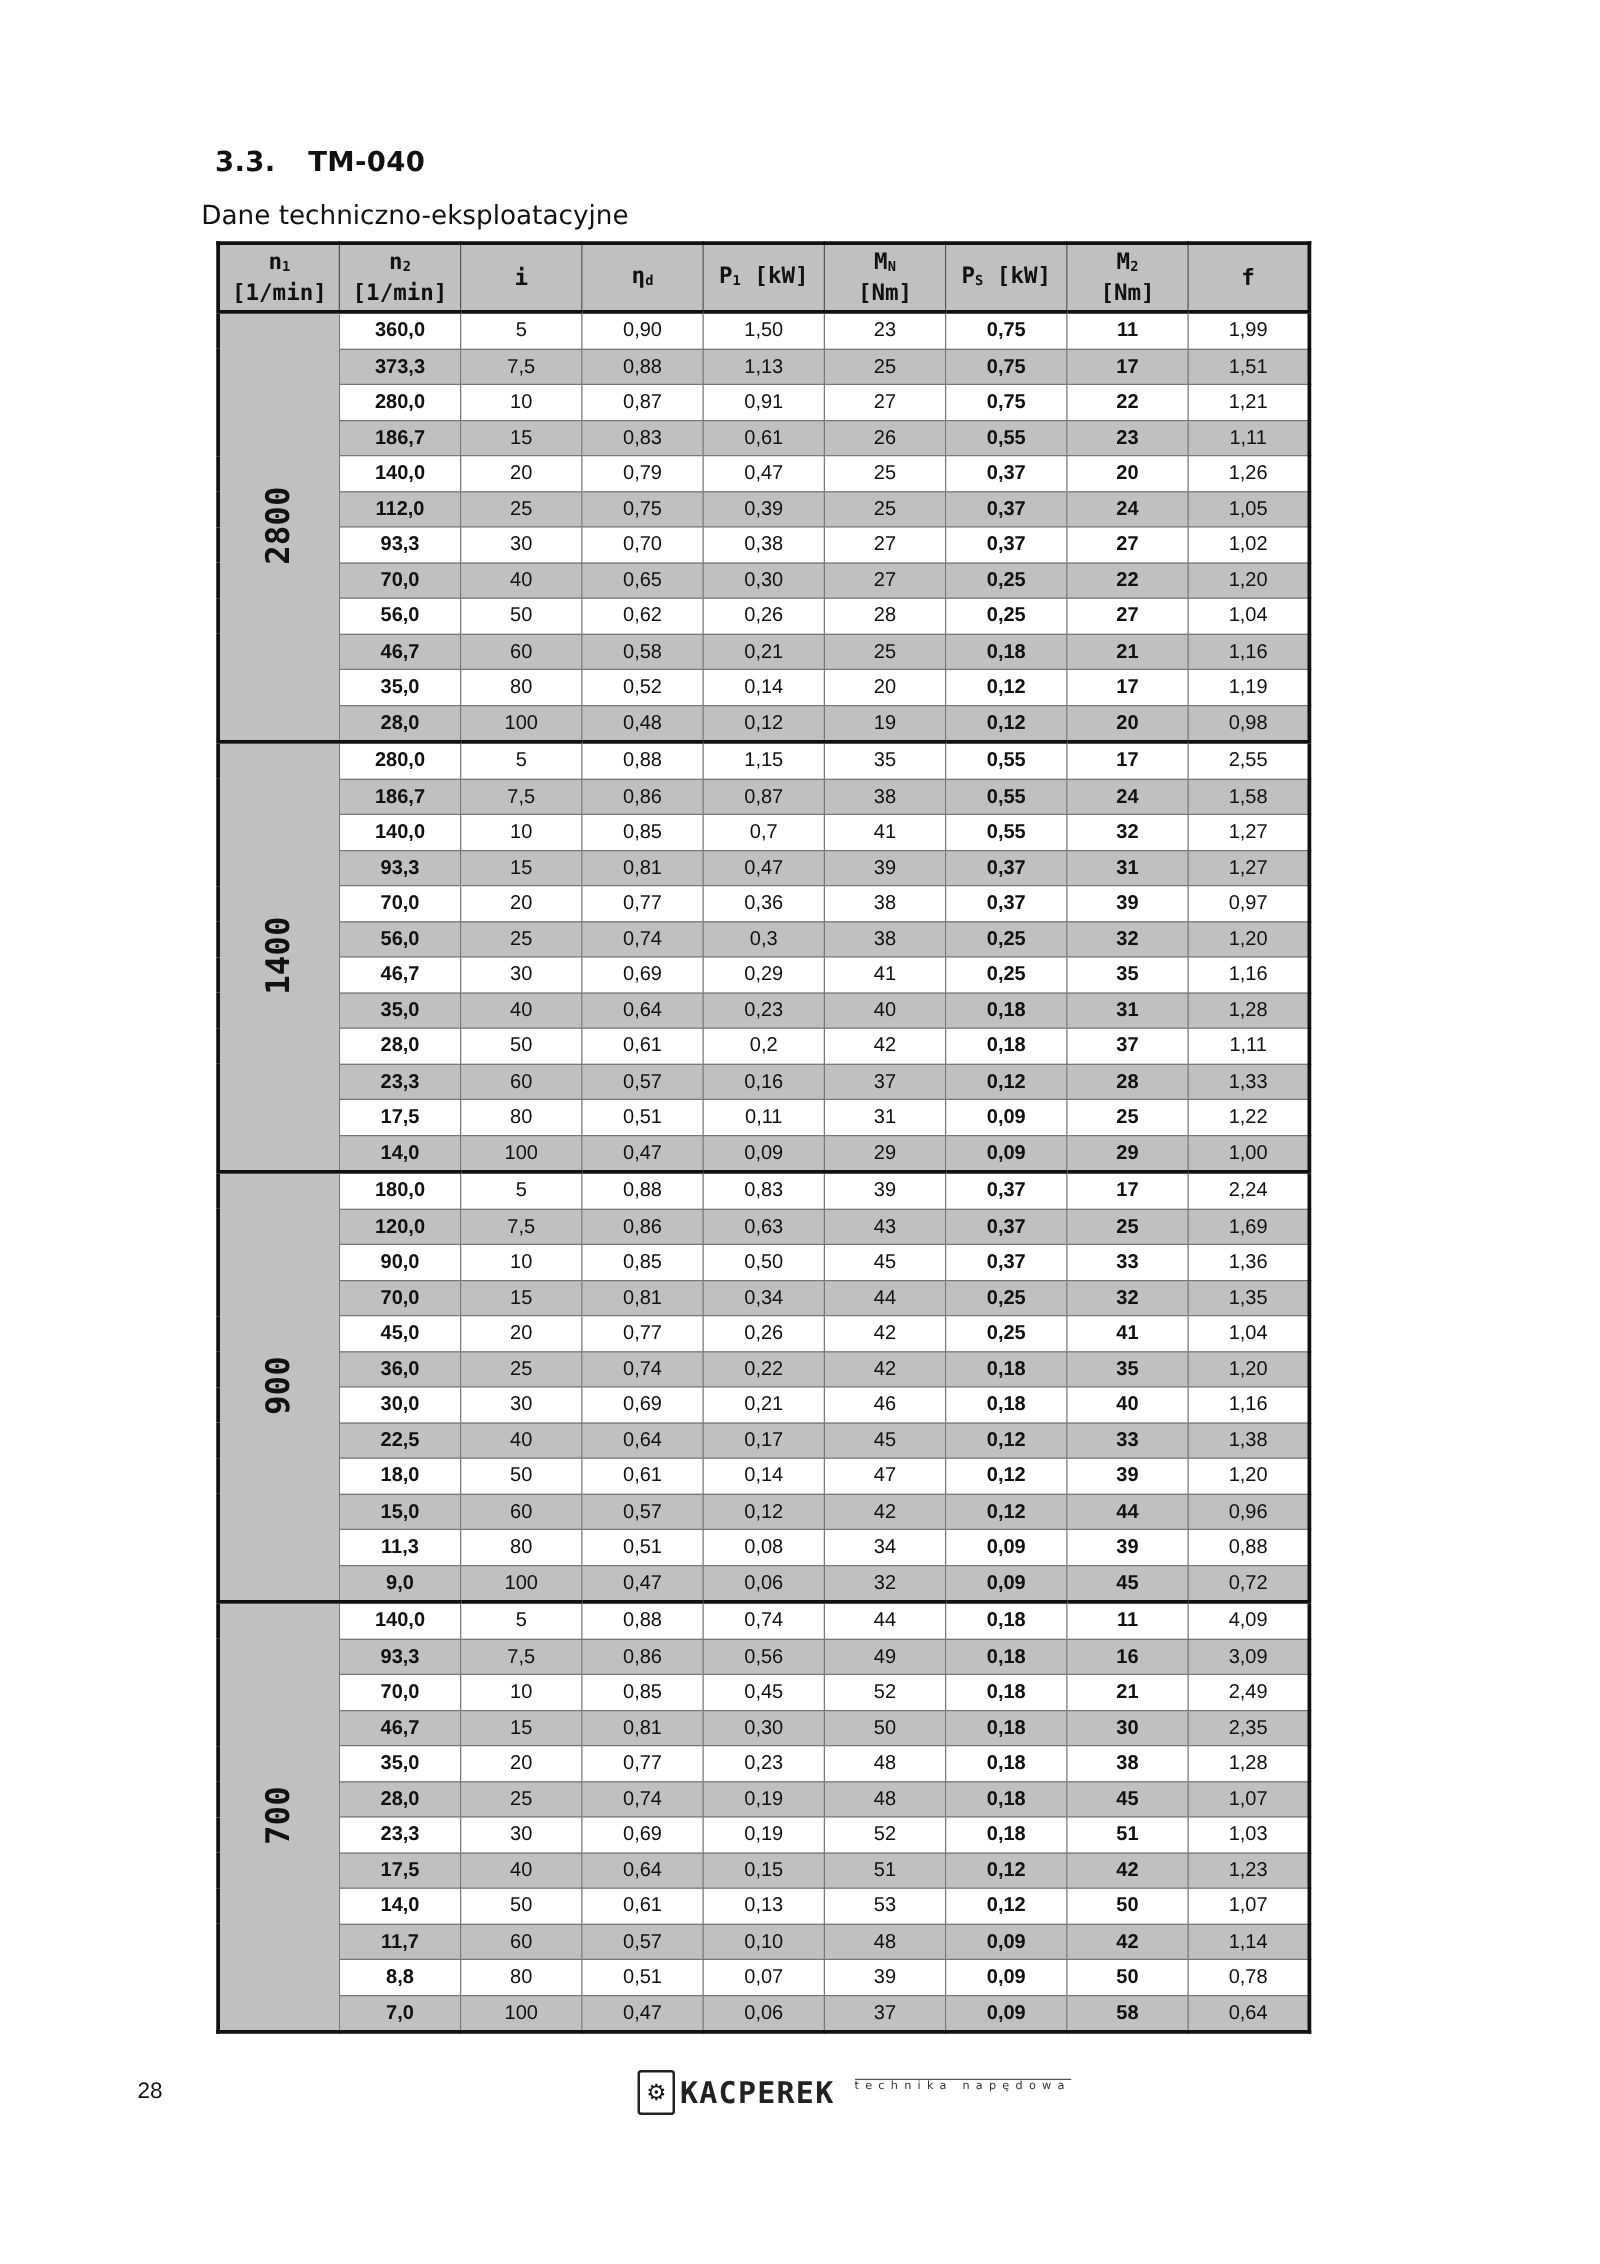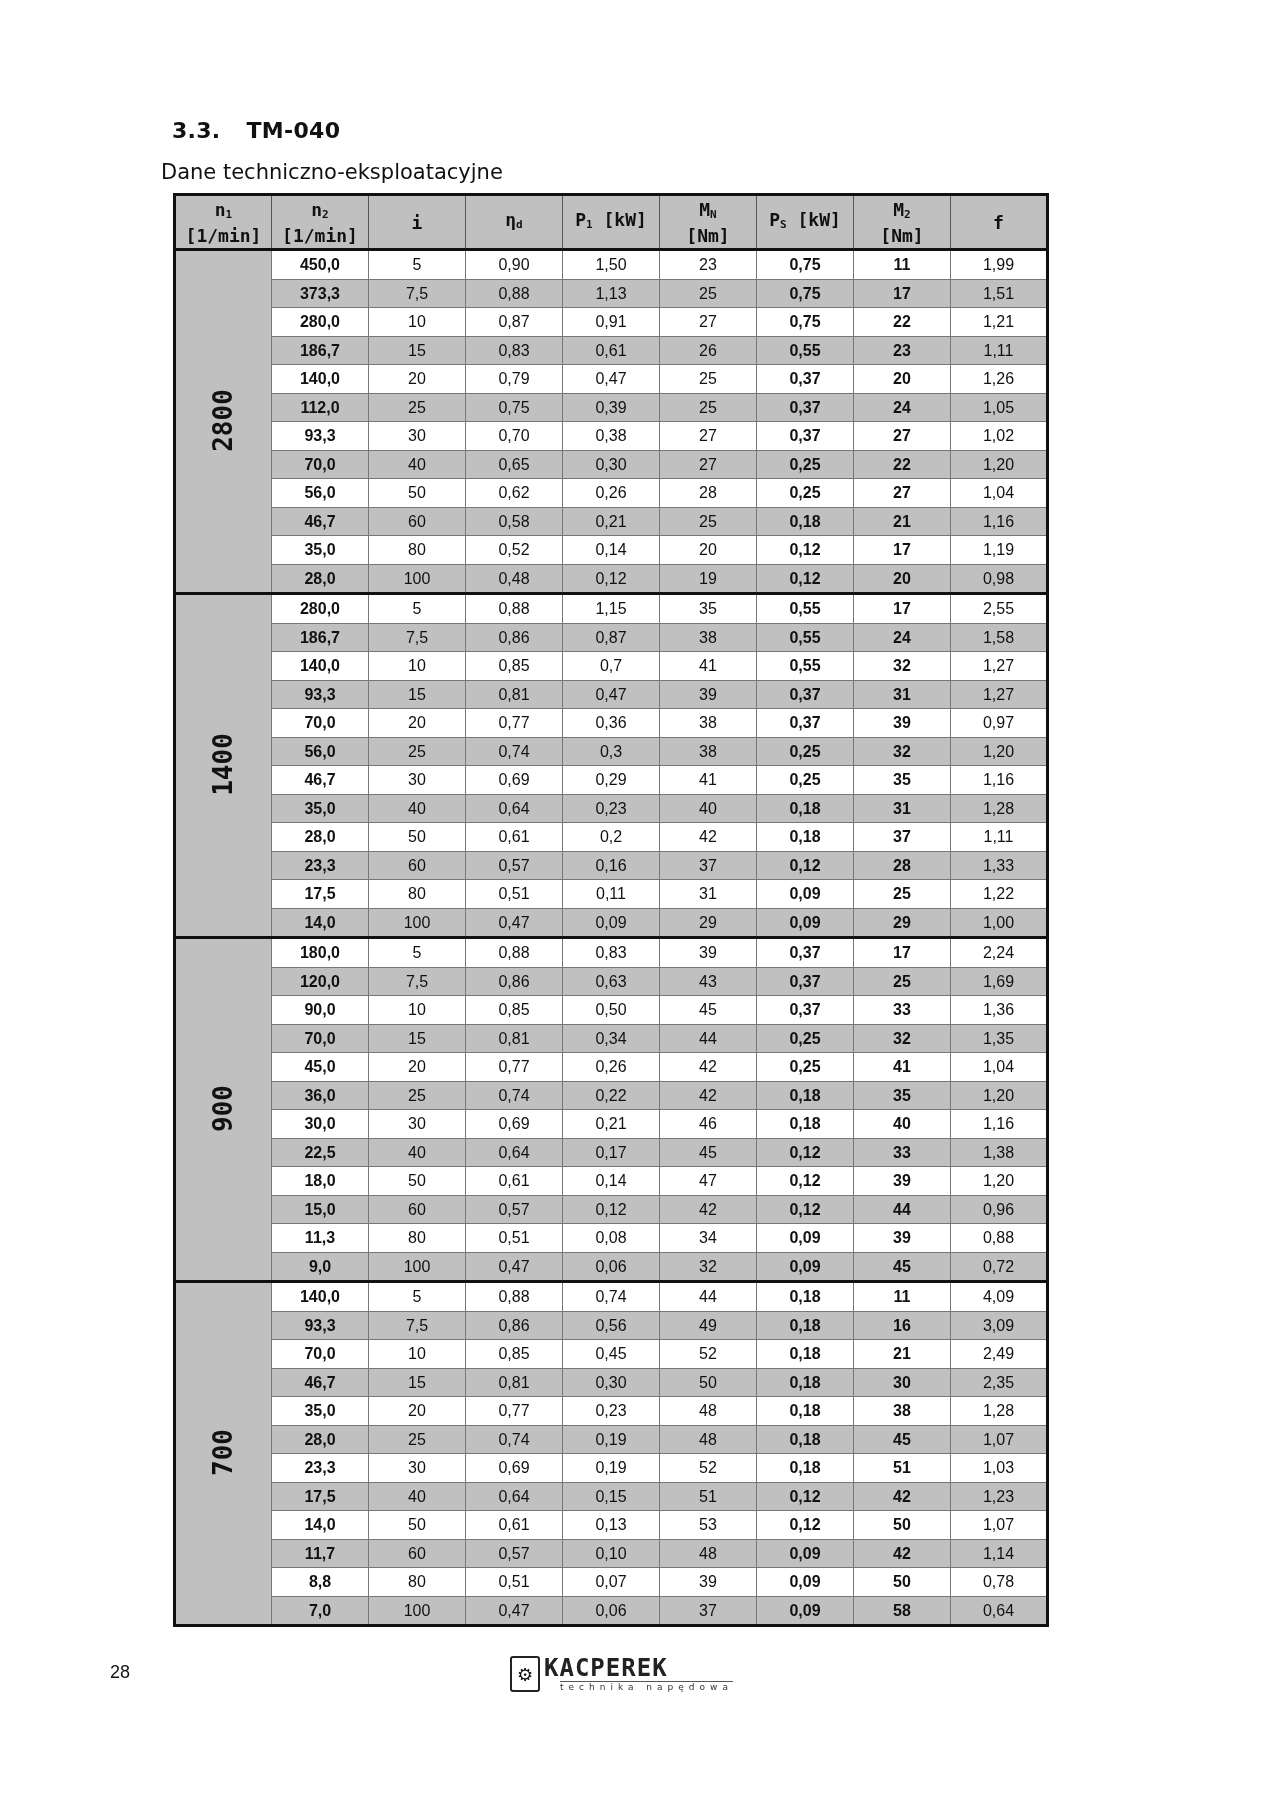--- a/index.html
+++ b/index.html
@@ -20,21 +20,21 @@
   td.b { font-weight:bold; font-family:"DejaVu Sans", sans-serif; font-size:16px; }
   td.n1cell { background:#c0c0c0 !important; border-right:1px solid #555; border-left:none; position:relative; }
   td.n1cell span { display:inline-block; transform:rotate(-90deg); font-family:"DejaVu Sans Mono", monospace;
                    font-weight:bold; font-size:26px; white-space:nowrap; }
   tr.grp-start td { border-top:3px solid #111; }
   sub { font-size:11px; vertical-align:-2px; }
   .pagenum { position:absolute; left:110px; top:1662px; font-size:18px; font-family:"Liberation Sans", sans-serif; }
   .logo { position:absolute; left:510px; top:1656px; display:flex; align-items:center; }
   .logo .box { width:26px; height:32px; border:2px solid #222; border-radius:3px; display:flex;
                align-items:center; justify-content:center; font-size:18px; margin-right:4px; }
-  .logo .brand { display:flex; flex-direction:column; }
+  .logo .brand { display:flex; flex-direction:row; }
   .logo .name { font-family:"DejaVu Sans Mono", monospace; font-weight:bold; font-size:24px; letter-spacing:1px; line-height:24px; color:#222; }
   .logo .tag { font-size:9px; letter-spacing:5px; color:#333; border-top:1px solid #555; margin-top:1px;margin-left:16px; }
 </style>
 </head>
 <body>
 
 <div class="heading">
   <span class="num">3.3.</span>
   <span>TM-040</span>
 </div>
@@ -61,21 +61,21 @@
         <th><span>P</span><sub>1</sub><span> [kW]</span></th>
         <th><span>M</span><sub>N</sub><br><span>[Nm]</span></th>
         <th><span>P</span><sub>S</sub><span> [kW]</span></th>
         <th><span>M</span><sub>2</sub><br><span>[Nm]</span></th>
         <th><span>f</span></th>
       </tr>
     </thead>
   <tbody id="tbody">
       <tr class="grp-start">
         <td class="n1cell" rowspan="12"><span>2800</span></td>
-        <td class="v b">450,0</td>
+        <td class="v b">360,0</td>
         <td class="v">5</td>
         <td class="v">0,90</td>
         <td class="v">1,50</td>
         <td class="v">23</td>
         <td class="v b">0,75</td>
         <td class="v b">11</td>
         <td class="v">1,99</td>
       </tr>
       <tr class="alt">
         <td class="v b">373,3</td>

